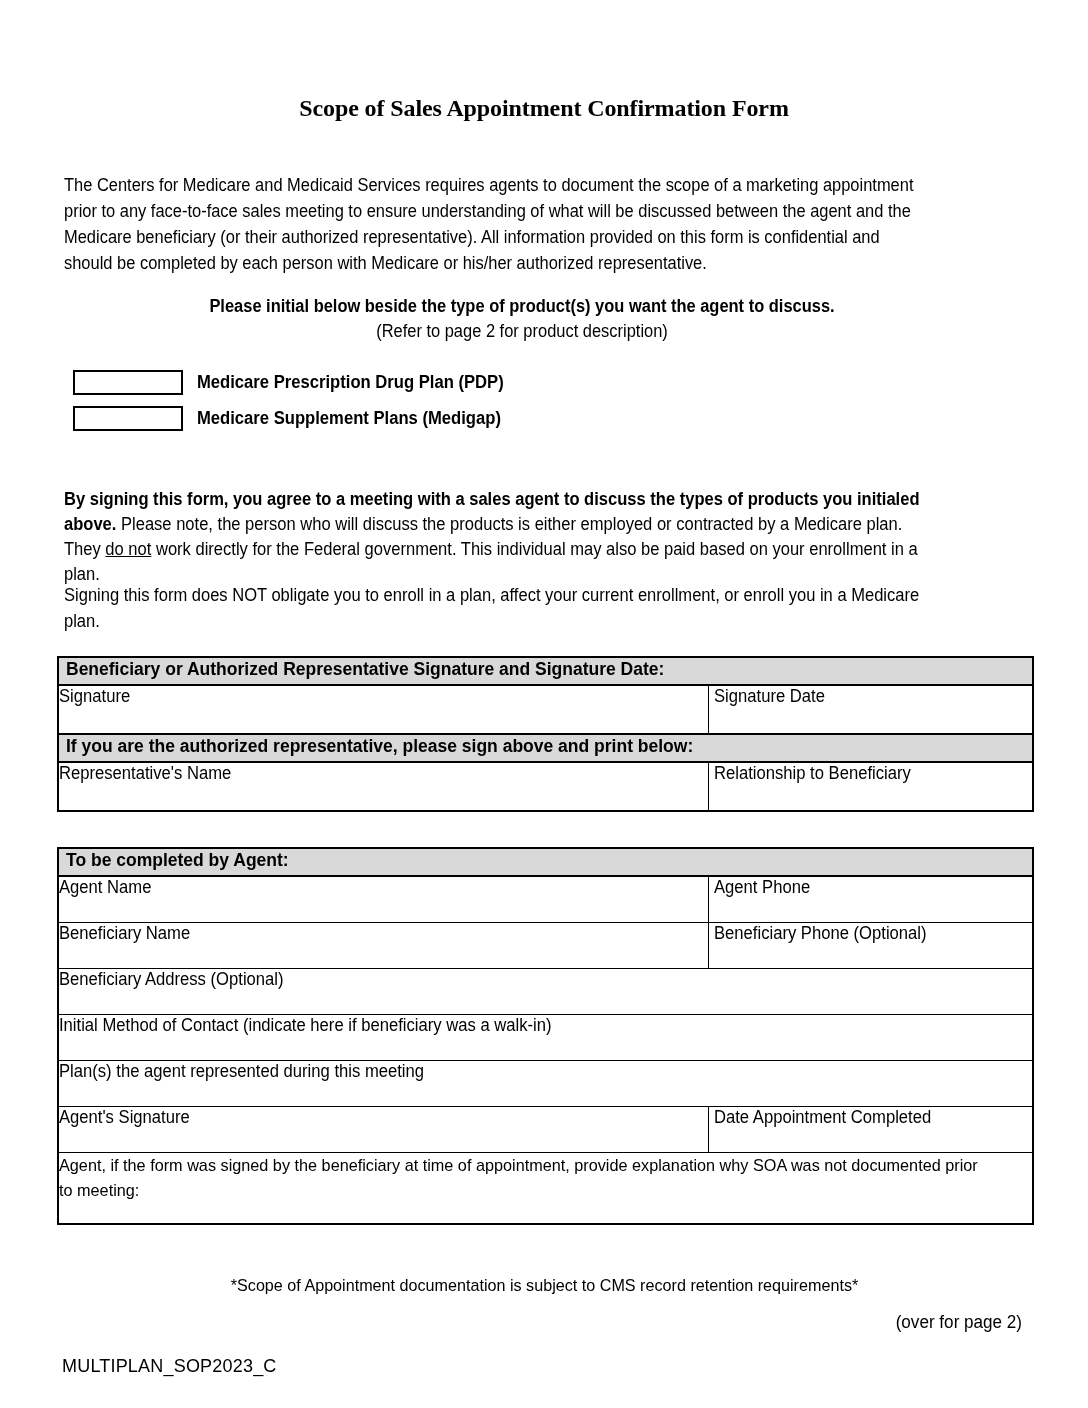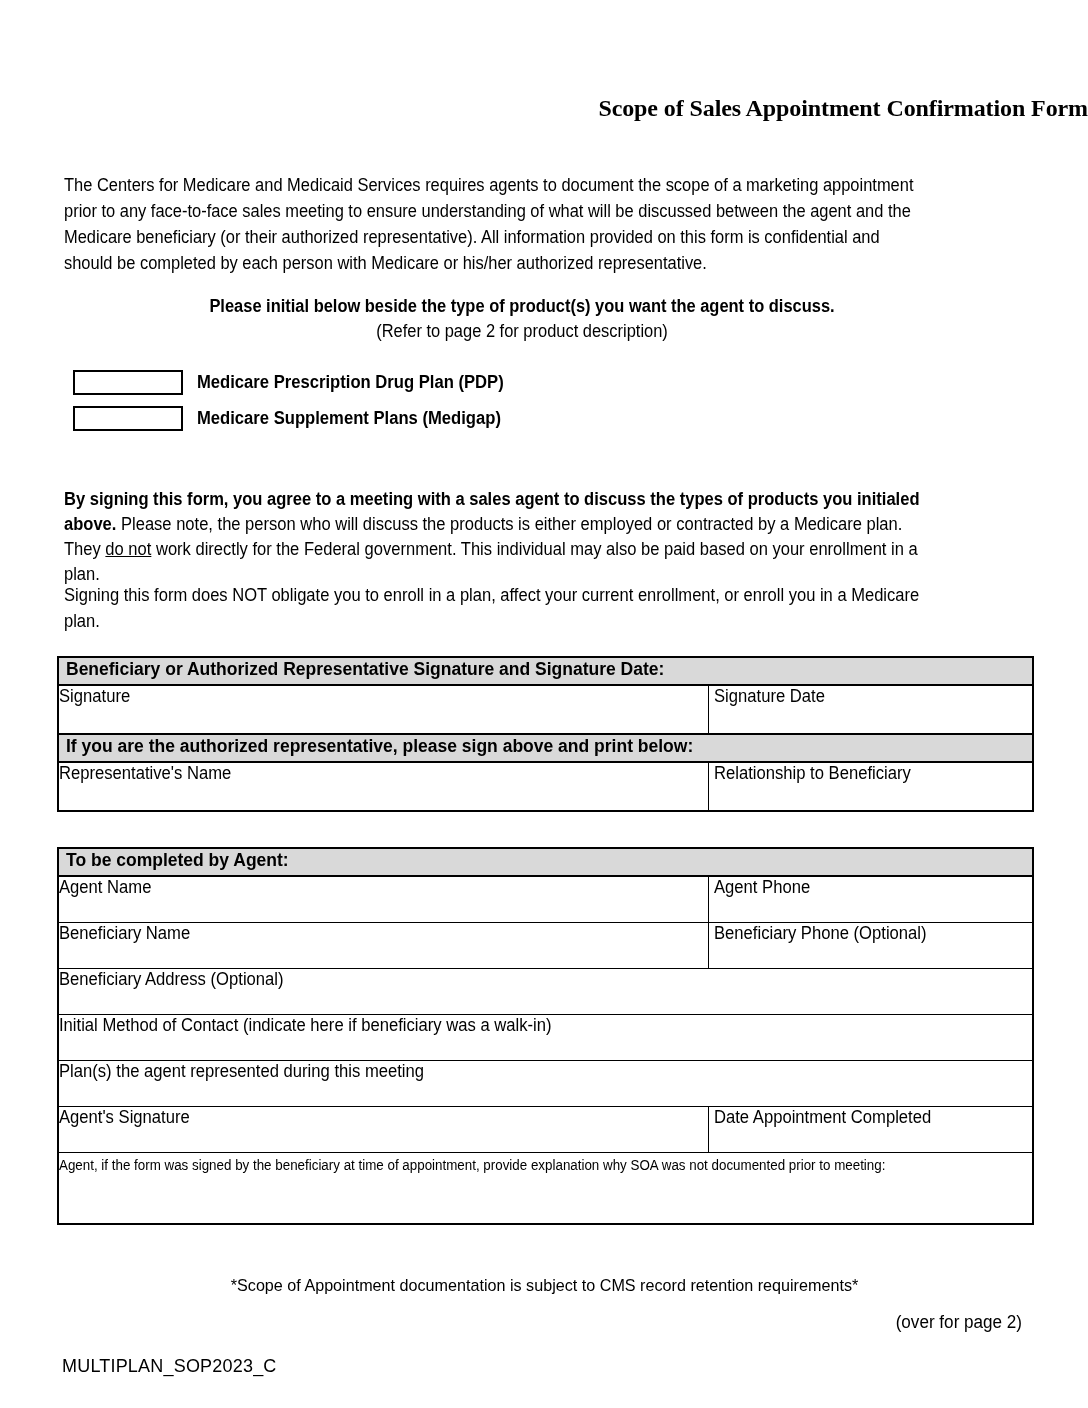--- a/index.html
+++ b/index.html
@@ -22,21 +22,21 @@
     width: 1088px;
     height: 1408px;
   }
 
   
   .doc-title {
     position: absolute;
     left: 0;
     top: 95px;
     width: 1088px;
-    text-align: right;
+    text-align: center;
     font-family: "Liberation Serif", "DejaVu Serif", serif;
     font-weight: bold;
     font-size: 24px;
     letter-spacing: -0.1px;
   }
 
   
   .intro {
     position: absolute;
     left: 64px;
@@ -177,21 +177,21 @@
     display: inline-block;
     transform: scaleX(0.95);
     transform-origin: left top;
     white-space: nowrap;
   }
   td.right-col { padding-left: 5px; }
   .row-tall td { height: 47px; }
   .row-short td { height: 45px; }
 
   .planuse-body {
-    font-size: 14px;
+    font-size: 17px;
     line-height: 25px;
     padding: 4px 6px 0 7px;
     height: 70px;
   }
   .planuse-body .txt {
     display: inline-block;
     transform: scaleX(0.955);
     transform-origin: left top;
   }
 

